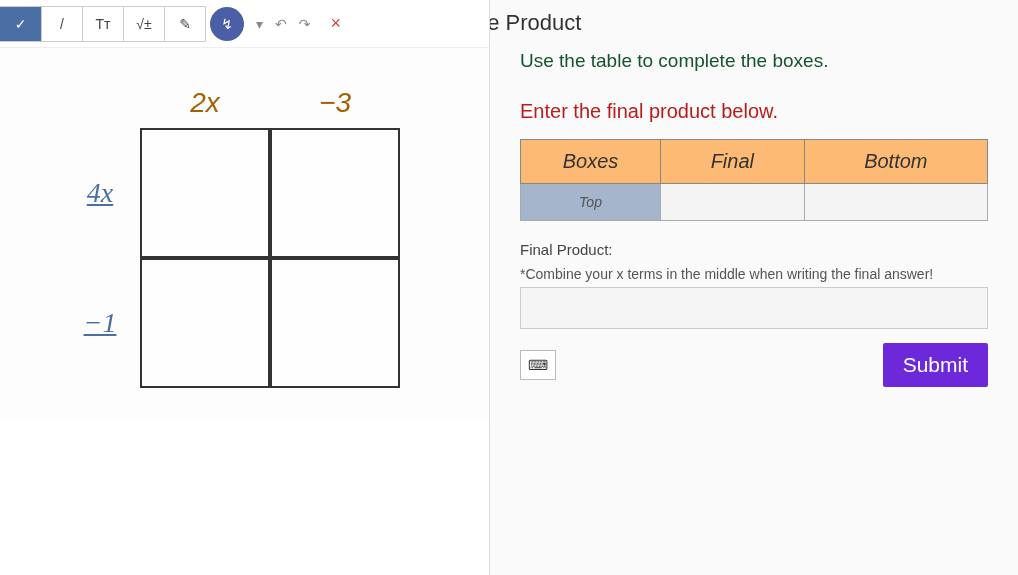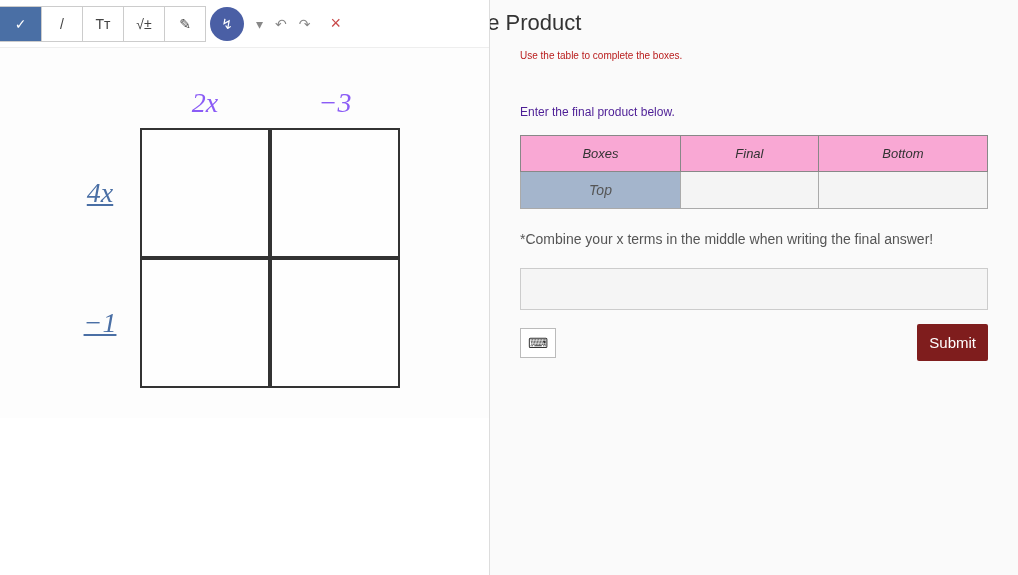--- a/index.html
+++ b/index.html
@@ -86,23 +86,23 @@
     }
     .grid-area {
       display: grid;
       grid-template-columns: 80px 130px 130px;
       grid-template-rows: 50px 130px 130px;
       align-items: center;
       justify-items: center;
       margin-left: 40px;
     }
     .col-label {
-      font-family: Liberation Serif, serif;
+      font-family: Liberation Sans, sans-serif;
       font-size: 28px;
-      color: #8b5cf6;
+      color: #a16207;
       font-style: italic;
     }
     .row-label {
       font-family: 'Times New Roman', serif;
       font-size: 28px;
       color: #4a6fa5;
       font-style: italic;
       text-decoration: underline;
     }
     .box-cell {
@@ -118,67 +118,67 @@
       background: #fafafa;
     }
     .title {
       font-size: 22px;
       font-weight: normal;
       color: #333;
       margin-bottom: 14px;
       margin-left: -100px;
     }
     .subtitle {
-      font-size: 10px;
+      font-size: 19px;
+      color: #14532d;
+      margin-bottom: 28px;
+    }
+    .instruction {
+      font-size: 20px;
       color: #b91c1c;
-      margin-bottom: 44px;
-    }
-    .instruction {
-      font-size: 12px;
-      color: #4c1d95;
       margin-bottom: 16px;
     }
     .answer-table {
       border-collapse: collapse;
       width: 100%;
       margin-bottom: 20px;
       border: 1px solid #999;
     }
     .answer-table th {
-      background: #f9a8d4;
+      background: #fdba74;
       color: #333;
       font-weight: normal;
       font-style: italic;
       padding: 10px 14px;
       border: 1px solid #888;
-      font-size: 13px;
+      font-size: 20px;
     }
     .answer-table td {
       background: #f4f4f4;
       border: 1px solid #aaa;
       padding: 10px 14px;
       font-style: italic;
       font-size: 14px;
       color: #555;
       height: 34px;
     }
     .answer-table td.row-head {
       background: #a4b5cc;
       text-align: center;
-      width: 160px;
+      width: 140px;
     }
     .final-label {
       font-size: 15px;
       color: #444;
       margin-bottom: 6px;
     }
     .hint {
       font-size: 14px;
       color: #555;
-      margin-bottom: 18px;
+      margin-bottom: 2px;
       line-height: 1.5;
     }
     .answer-input {
       width: 100%;
       height: 42px;
       border: 1px solid #ccc;
       background: #f5f5f5;
       padding: 8px 12px;
       font-size: 15px;
       margin-bottom: 14px;
@@ -193,25 +193,25 @@
       height: 30px;
       border: 1px solid #bbb;
       background: #fff;
       display: flex;
       align-items: center;
       justify-content: center;
       cursor: pointer;
       font-size: 14px;
     }
     .submit-btn {
-      background: #7f1d1d;
+      background: #6d28d9;
       color: white;
       border: none;
-      padding: 10px 12px;
-      font-size: 15px;
+      padding: 10px 20px;
+      font-size: 21px;
       cursor: pointer;
       border-radius: 2px;
     }
   </style>
 </head>
 <body>
 
 <div class="container">
   <div class="left-panel">
     <div class="toolbar">
@@ -258,20 +258,21 @@
       </thead>
       <tbody>
         <tr>
           <td class="row-head">Top</td>
           <td></td>
           <td></td>
         </tr>
       </tbody>
     </table>
 
+    <p class="final-label">Final Product:</p>
     <p class="hint">*Combine your x terms in the middle when writing the final answer!</p>
 
     <input type="text" class="answer-input" value="" style="">
 
     <div class="bottom-row">
       <div class="keyboard-btn">⌨</div>
       <button class="submit-btn">Submit</button>
     </div>
   </div>
 </div>

